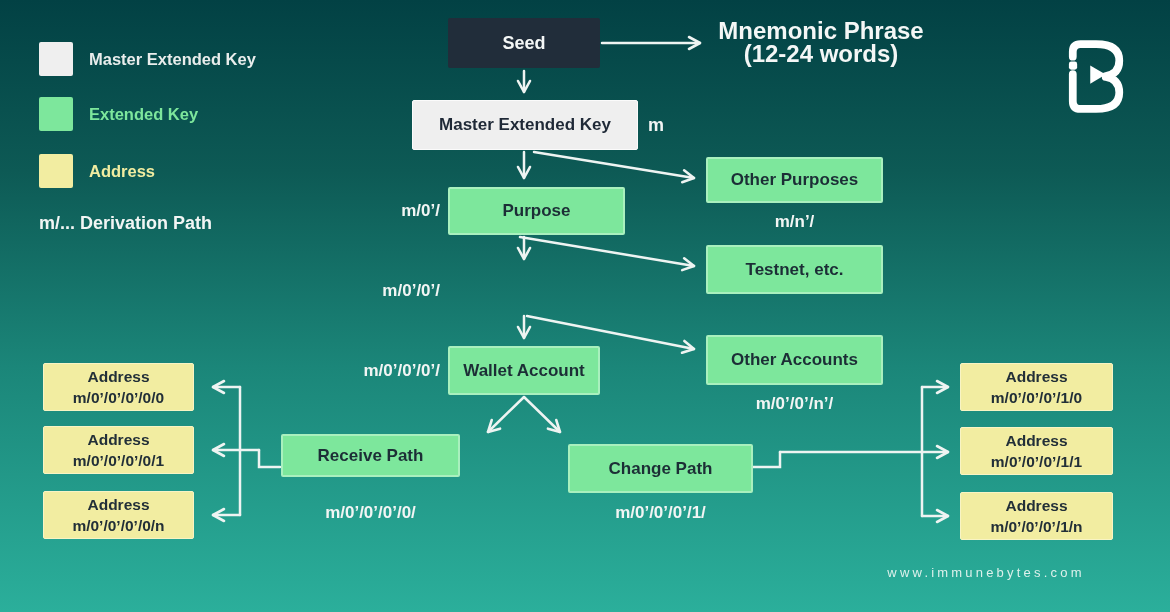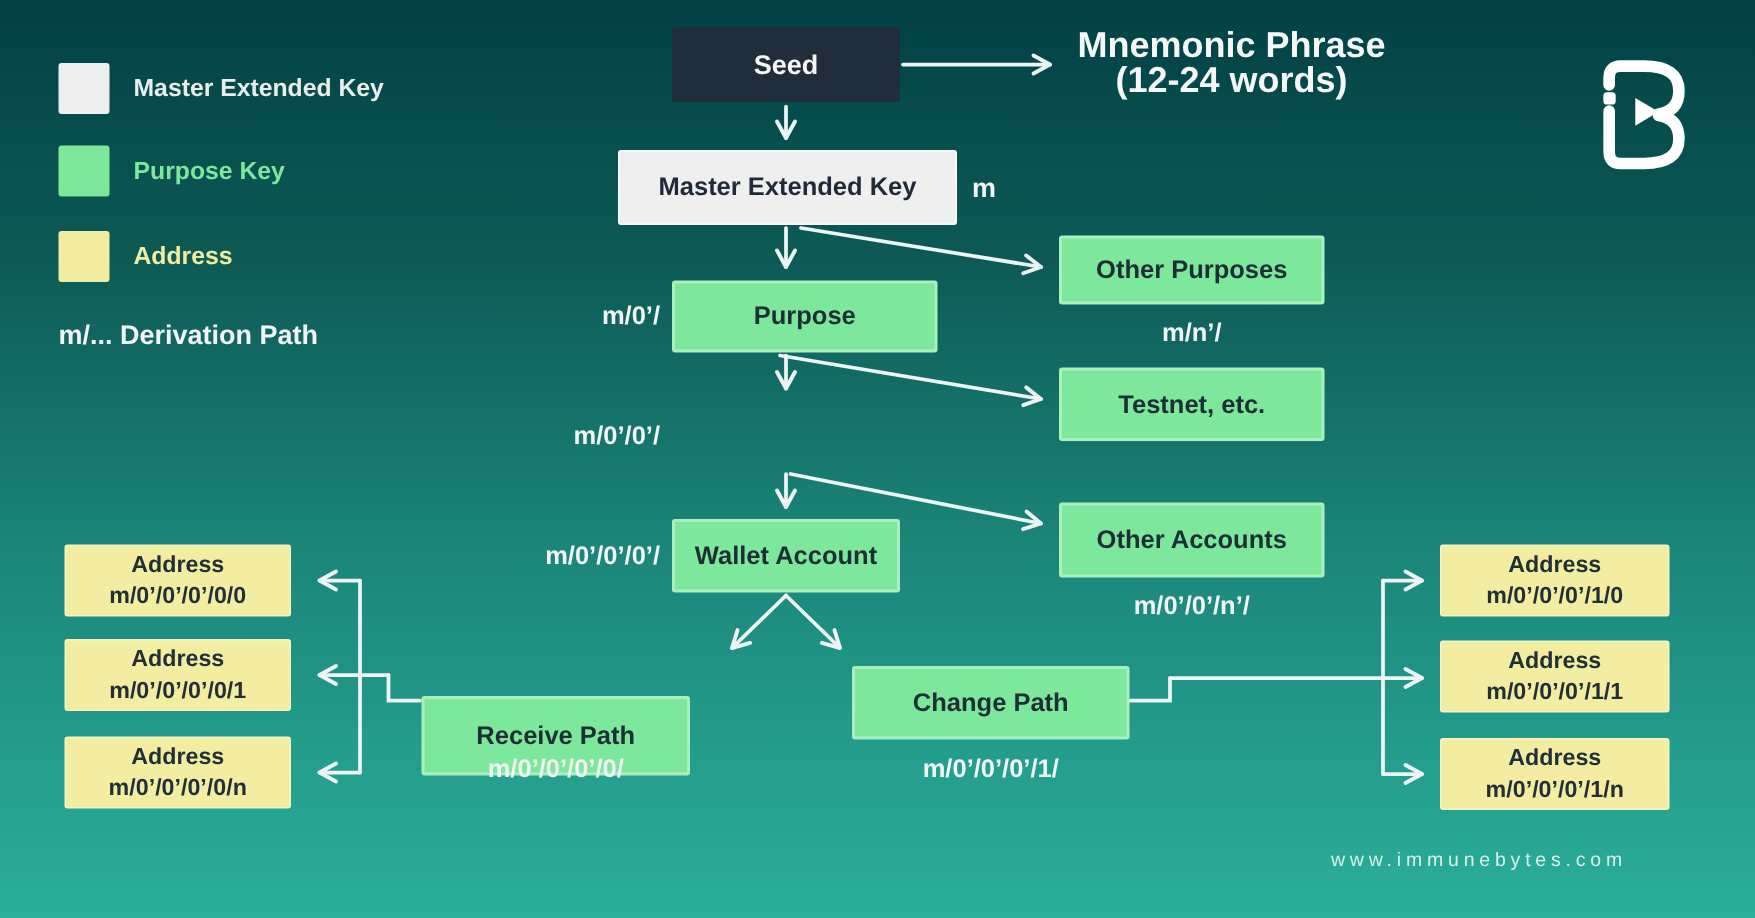--- a/index.html
+++ b/index.html
@@ -72,21 +72,21 @@
       <path d="M922 516 H948" marker-end="url(#ah)"></path>
     </g>
   </svg>
 
   <div class="legend-row" style="top:42px;">
     <div class="swatch" style="background:#efefef;"></div>
     <div class="legend-label" style="color:#e9edec;">Master Extended Key</div>
   </div>
   <div class="legend-row" style="top:97px;">
     <div class="swatch" style="background:#7de79c;"></div>
-    <div class="legend-label" style="color:#7de79c;">Purpose Key</div>
+    <div class="legend-label" style="color:#7de79c;">Extended Key</div>
   </div>
   <div class="legend-row" style="top:154px;">
     <div class="swatch" style="background:#f2eda1;"></div>
     <div class="legend-label" style="color:#f2eda1;">Address</div>
   </div>
   <div class="plabel" style="left:39px;top:213px;width:240px;font-size:18px;">m/... Derivation Path</div>
 
   <div class="node dark" style="left:448px;top:18px;width:152px;height:50px;">Seed</div>
 
   <div class="mnemonic">
@@ -107,21 +107,21 @@
 
   <div class="node green" style="left:706px;top:157px;width:177px;height:46px;">Other Purposes</div>
   <div class="plabel center" style="left:706px;top:212px;width:177px;height:20px;">m/n’/</div>
 
   <div class="node green" style="left:706px;top:245px;width:177px;height:49px;">Testnet, etc.</div>
   <div class="plabel center" style="left:706px;top:304px;width:177px;height:20px;margin-top:32px;">m/0’/n’/</div>
 
   <div class="node green" style="left:706px;top:335px;width:177px;height:50px;">Other Accounts</div>
   <div class="plabel center" style="left:706px;top:394px;width:177px;height:20px;">m/0’/0’/n’/</div>
 
-  <div class="node green" style="left:281px;top:464px;width:179px;height:53px;">Receive Path</div>
+  <div class="node green" style="left:281px;top:434px;width:179px;height:43px;">Receive Path</div>
   <div class="plabel center" style="left:281px;top:503px;width:179px;height:20px;">m/0’/0’/0’/0/</div>
 
   <div class="node green" style="left:568px;top:444px;width:185px;height:49px;">Change Path</div>
   <div class="plabel center" style="left:568px;top:503px;width:185px;height:20px;">m/0’/0’/0’/1/</div>
 
   <div class="node yellow" style="left:43px;top:363px;width:151px;height:48px;">
     <div>Address</div>
     <div>m/0’/0’/0’/0/0</div>
   </div>
   <div class="node yellow" style="left:43px;top:426px;width:151px;height:48px;">

